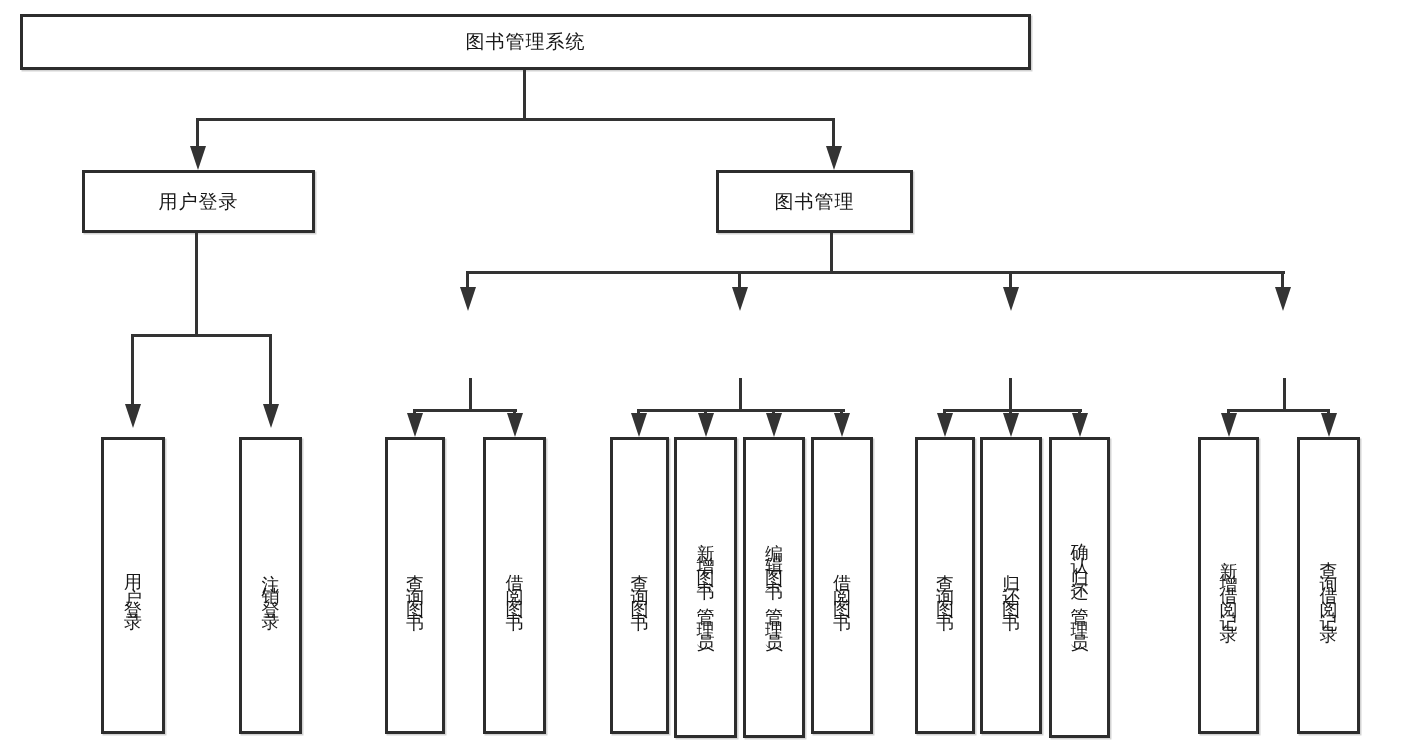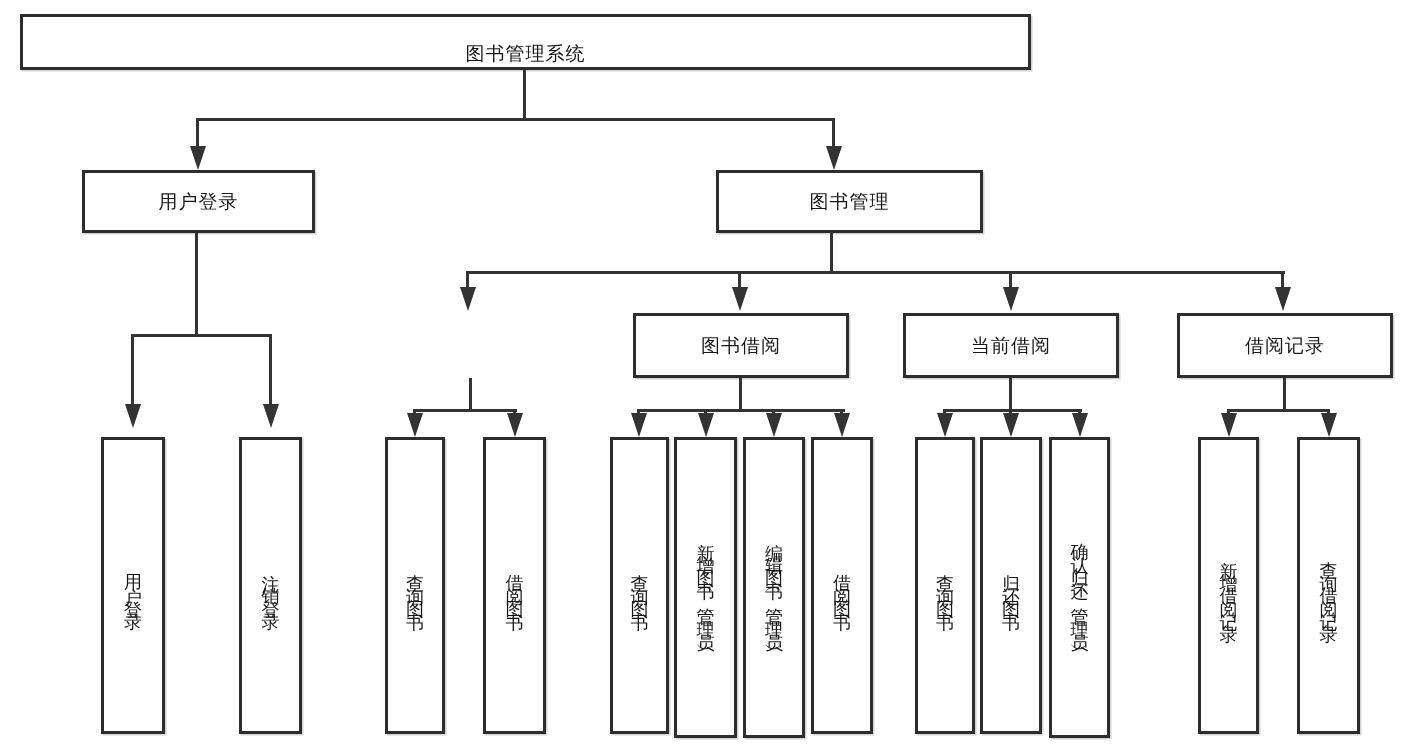--- a/index.html
+++ b/index.html
@@ -43,40 +43,31 @@
     text-shadow:2px 2px 0 rgba(248,135,135,0.45);
     white-space:nowrap;
     letter-spacing:0.5px;
   }
 </style>
 </head>
 <body>
 
 <div id="canvas">
 
-  <div class="box hbox" style="left:20px;top:14px;width:1011px;height:56px;align-items:flex-end;">
+  <div class="box hbox" style="left:20px;top:14px;width:1011px;height:56px;">
     <span>图书管理系统</span>
   </div>
 
   <div class="box hbox" style="left:82px;top:170px;width:233px;height:63px;">
     <span>用户登录</span>
   </div>
-  <div class="box hbox" style="left:716px;top:170px;width:267px;height:63px;">
+  <div class="box hbox" style="left:716px;top:170px;width:197px;height:63px;">
     <span>图书管理</span>
   </div>
 
-  <div class="box hbox" style="left:633px;top:313px;width:216px;height:65px;">
-    <span>图书借阅</span>
-  </div>
-  <div class="box hbox" style="left:903px;top:313px;width:216px;height:65px;">
-    <span>当前借阅</span>
-  </div>
-  <div class="box hbox" style="left:1177px;top:313px;width:216px;height:65px;">
-    <span>借阅记录</span>
-  </div>
 
   <div class="box leaf" style="left:101px;top:437px;width:64px;height:297px;">
     <span class="vtext">用户登录</span>
   </div>
   <div class="box leaf" style="left:239px;top:437px;width:63px;height:297px;">
     <span class="vtext">注销登录</span>
   </div>
 
   <div class="box leaf" style="left:385px;top:437px;width:60px;height:297px;">
     <span class="vtext">查询图书</span>

